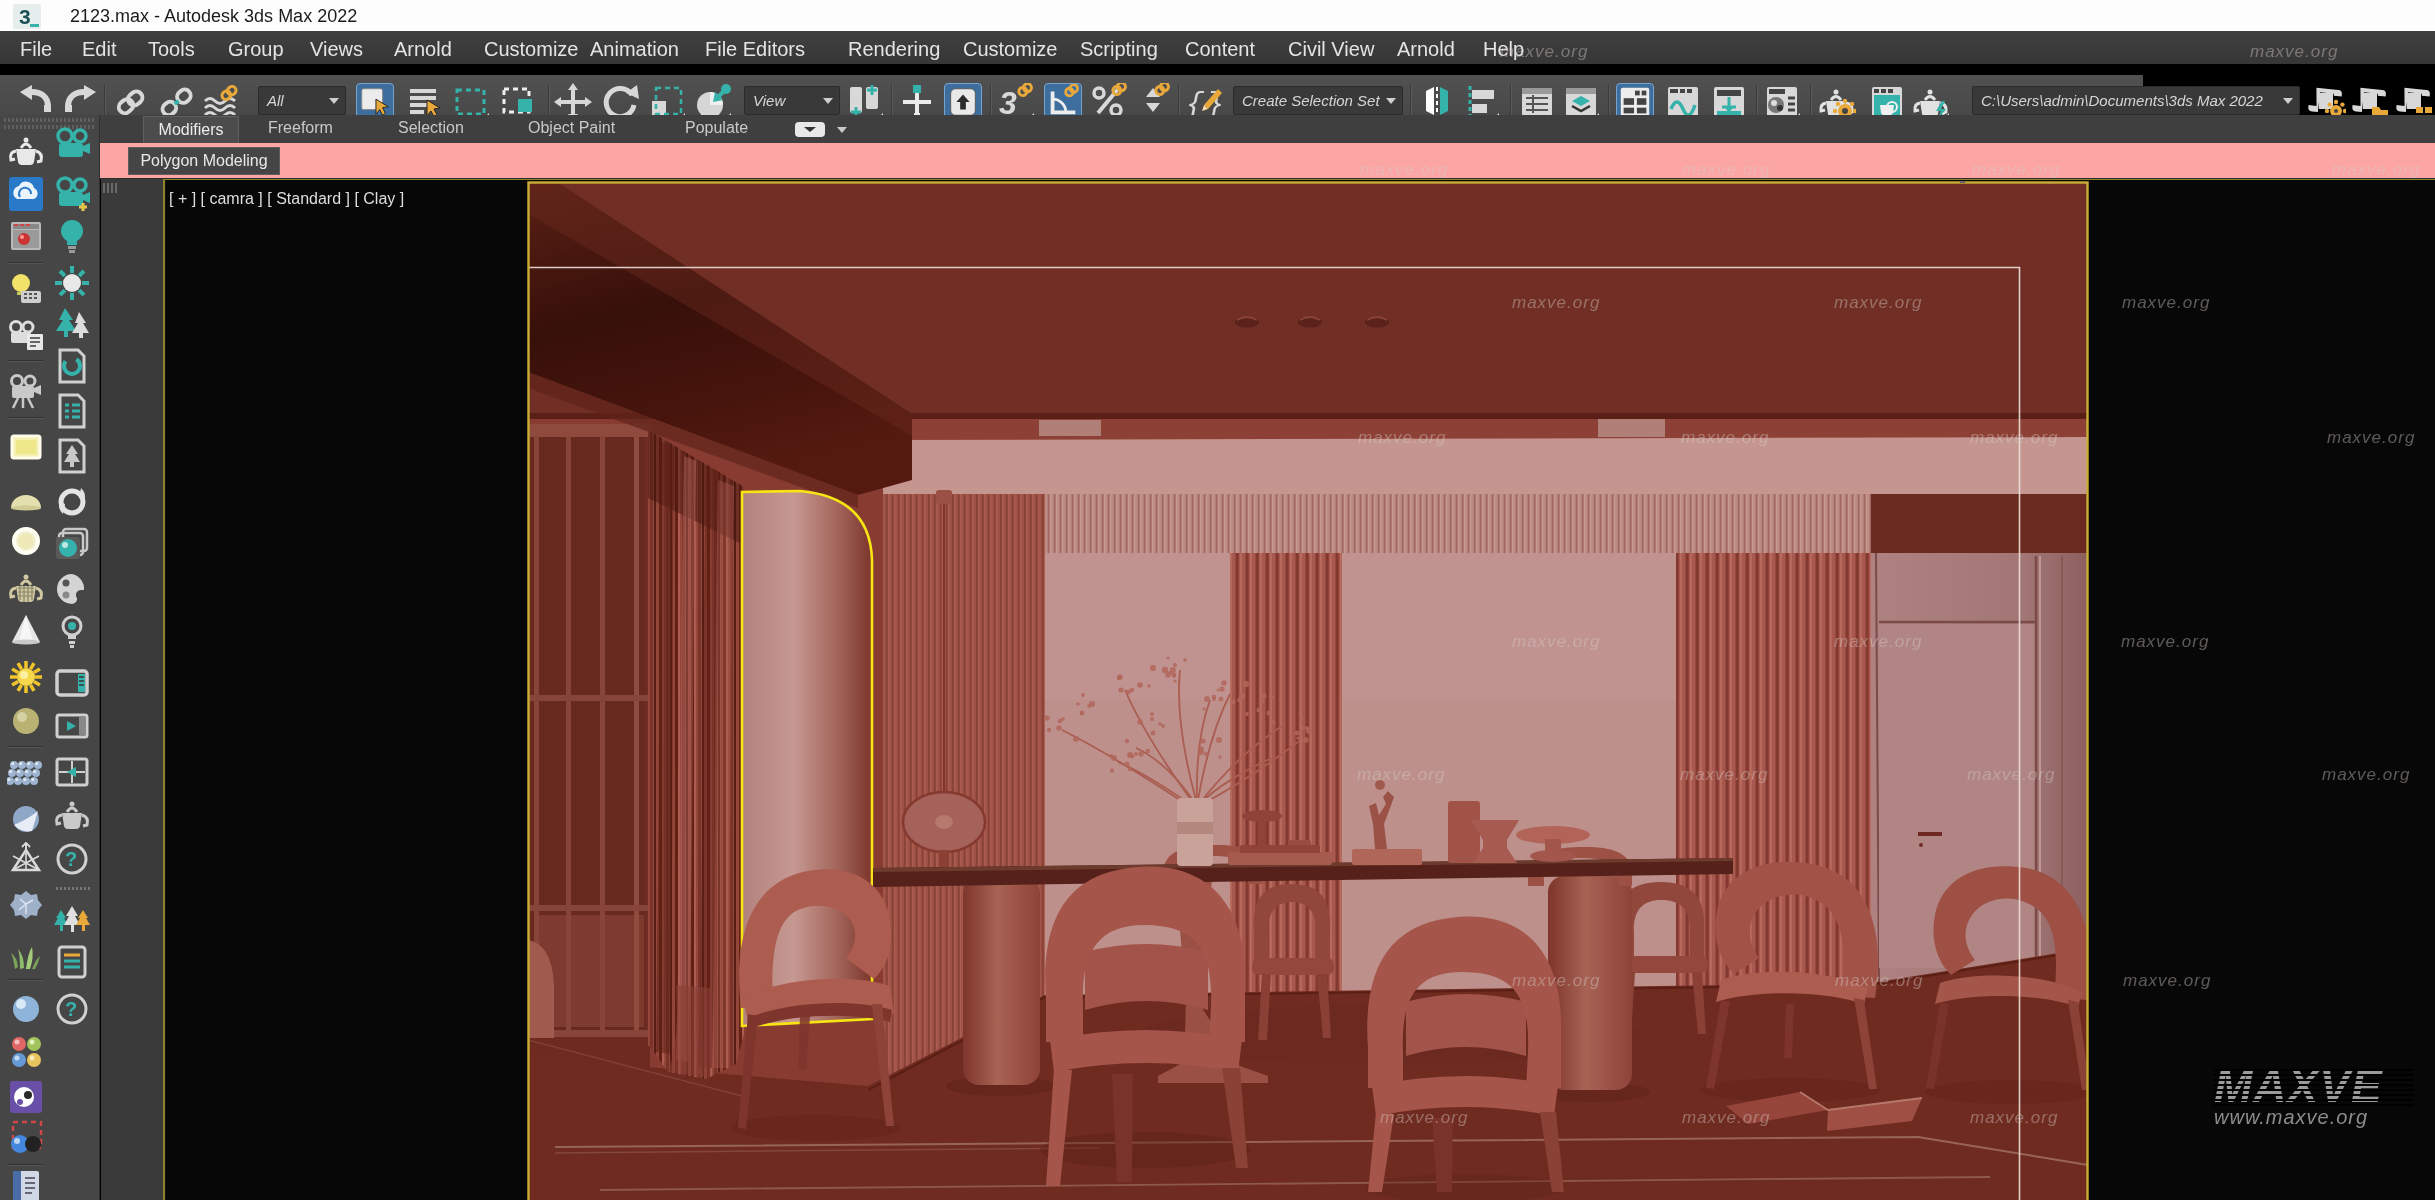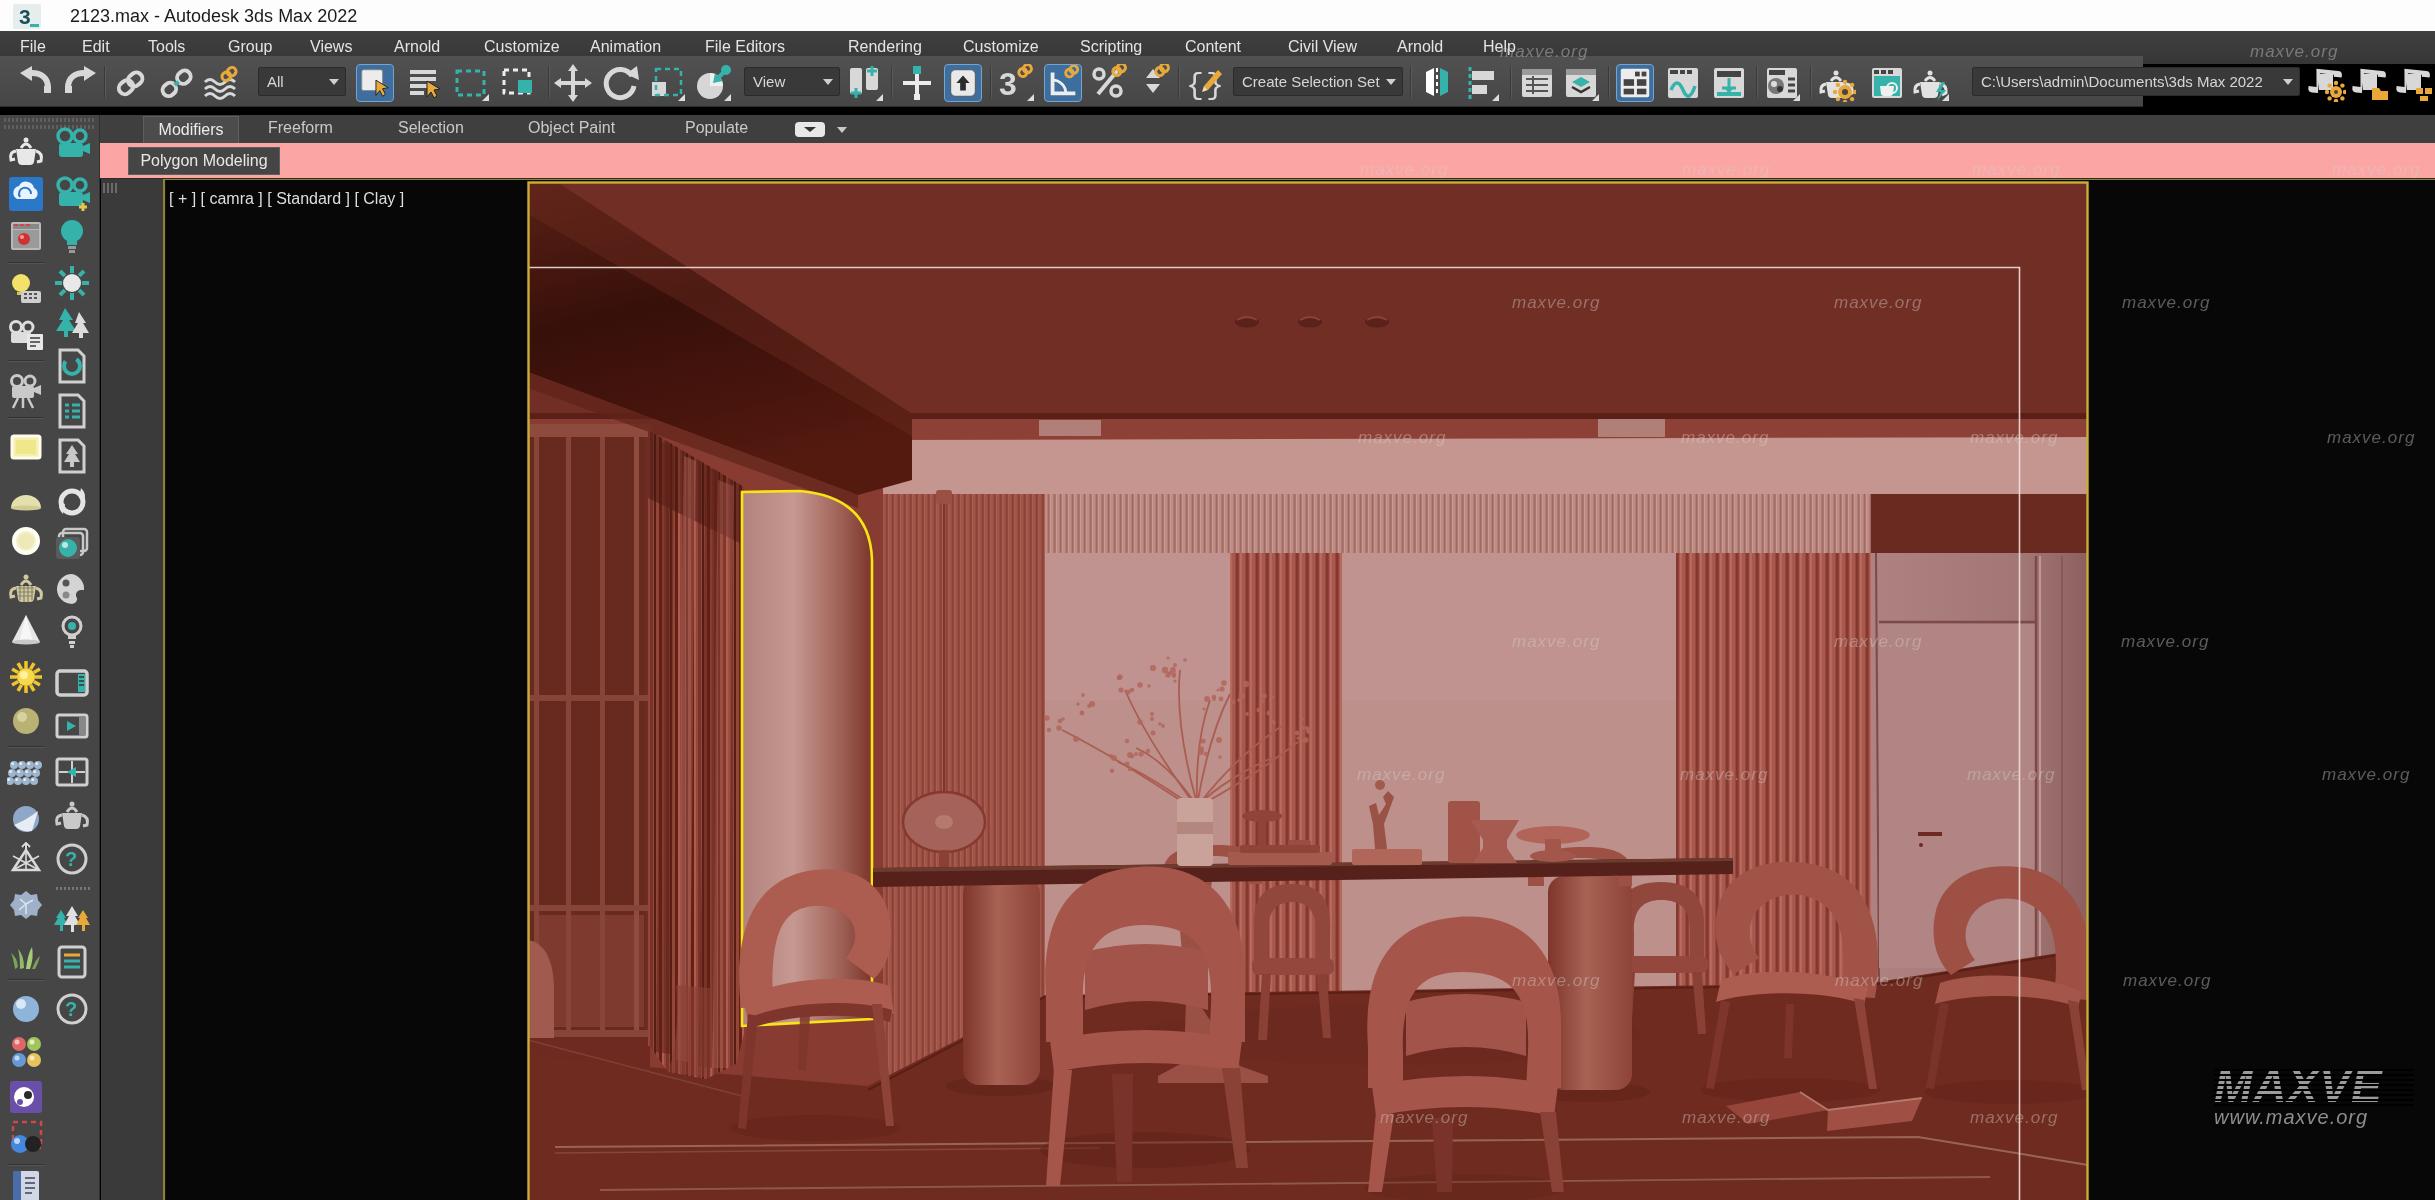--- a/index.html
+++ b/index.html
@@ -4,23 +4,23 @@
 <style>
   * { margin:0; padding:0; box-sizing:border-box; }
   html,body { width:2435px; height:1200px; overflow:hidden; background:#000; font-family:"Liberation Sans", sans-serif; }
   .abs { position:absolute; }
   #stage { position:relative; width:2435px; height:1200px; }
   
   #titlebar { left:0; top:0; width:2435px; height:31px; background:#fdfdfd; }
   #titlebar .txt { left:70px; top:6px; font-size:18px; color:#1b1b1b; }
   
   #menubar { left:0; top:31px; width:2435px; height:33px; background:linear-gradient(#404040,#363636); }
-  #menubar span { position:absolute; top:7px; font-size:16px; color:#e4e4e4; }
+  #menubar span { position:absolute; top:7px; font-size:20px; color:#e4e4e4; }
   
-  #toolbar { left:0; top:56px; width:2143px; height:51px; background:linear-gradient(#515151,#464646); border-bottom:1px solid #2e2e2e; }
+  #toolbar { left:0; top:75px; width:2143px; height:51px; background:linear-gradient(#515151,#464646); border-bottom:1px solid #2e2e2e;font-style:italic; }
   .tbsep { position:absolute; top:10px; width:2px; height:32px; background:#3a3a3a; border-right:1px solid #5a5a5a; }
   .combo { position:absolute; top:11px; height:29px; background:#393939; border:1px solid #2b2b2b; border-radius:2px; color:#d6d6d6; font-size:15px; line-height:27px; padding-left:8px; }
   .combo .arr { position:absolute; right:6px; top:11px; width:0; height:0; border-left:5px solid transparent; border-right:5px solid transparent; border-top:6px solid #cfcfcf; }
   .tbtn { position:absolute; top:8px; width:38px; height:38px; }
   .tbtn.hl { background:#3e6e9e; border:1px solid #77a4cf; border-radius:4px; }
   
   #ribtabs { left:0; top:115px; width:2435px; height:28px; background:#3f3f3f; }
   #ribtabs span { position:absolute; top:4px; font-size:16px; color:#c9c9c9; }
   #tab-sel { position:absolute; left:143px; top:1px; width:96px; height:27px; background:#4c4c4c; border:1px solid #5f5f5f; border-bottom:none; color:#ececec; font-size:16px; text-align:center; line-height:26px; }
   #ribpanel { left:12px; top:143px; width:2435px; height:36px; background:#fca5a5; border-bottom:1px solid #2c2c2c; }

